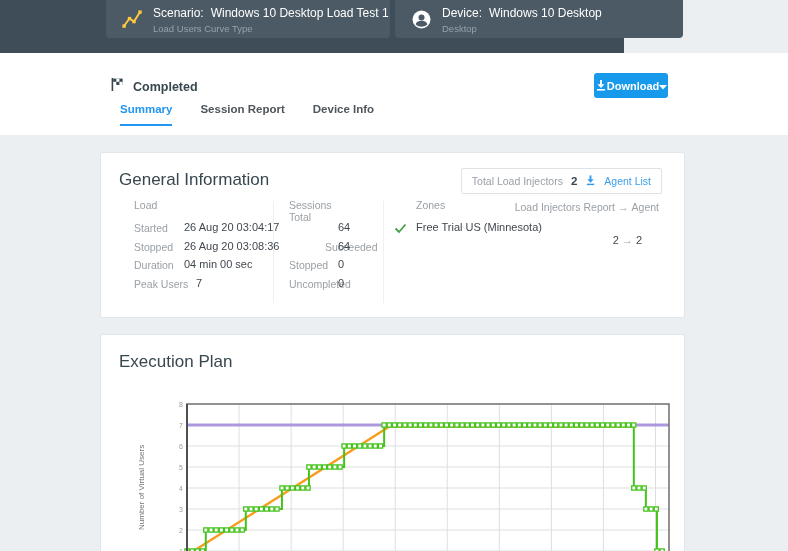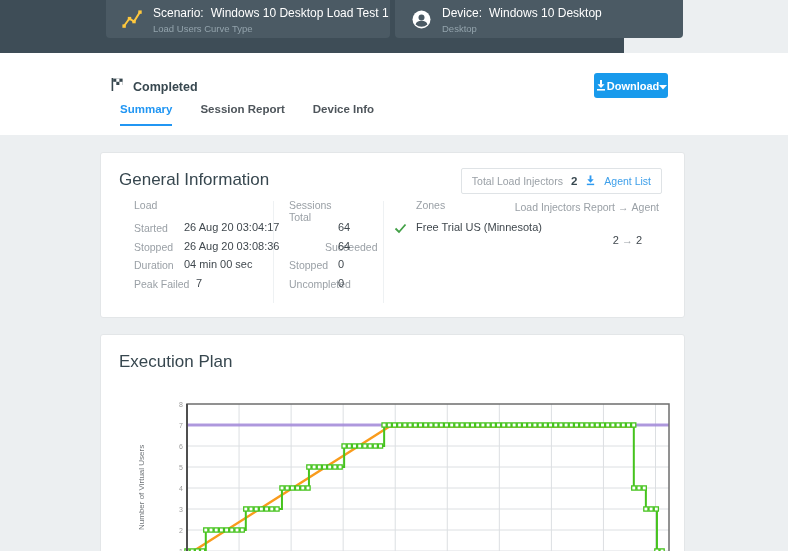--- a/index.html
+++ b/index.html
@@ -148,21 +148,21 @@
     <div class="vdiv" style="left:172px;"></div>
     <div class="vdiv" style="left:282px;"></div>
 
     <div class="col-header" style="left:33px;top:46px;">Load</div>
     <div class="kv-label" style="left:33px;top:69px;">Started</div>
     <div class="kv-value" style="left:83px;top:68px;">26 Aug 20 03:04:17</div>
     <div class="kv-label" style="left:33px;top:88px;">Stopped</div>
     <div class="kv-value" style="left:83px;top:87px;">26 Aug 20 03:08:36</div>
     <div class="kv-label" style="left:33px;top:106px;">Duration</div>
     <div class="kv-value" style="left:83px;top:105px;">04 min 00 sec</div>
-    <div class="kv-label" style="left:33px;top:125px;">Peak Failed</div>
+    <div class="kv-label" style="left:33px;top:125px;">Peak Users</div>
     <div class="kv-value" style="left:95px;top:124px;">7</div>
 
     <div class="col-header" style="left:188px;top:46px;">Sessions</div>
     <div class="kv-label" style="left:188px;top:58px;">Total</div>
     <div class="kv-value" style="left:237px;top:68px;">64</div>
     <div class="kv-label" style="left:188px;top:88px;margin-left:36px;">Succeeded</div>
     <div class="kv-value" style="left:237px;top:87px;">64</div>
     <div class="kv-label" style="left:188px;top:106px;">Stopped</div>
     <div class="kv-value" style="left:237px;top:105px;">0</div>
     <div class="kv-label" style="left:188px;top:125px;">Uncompleted</div>

